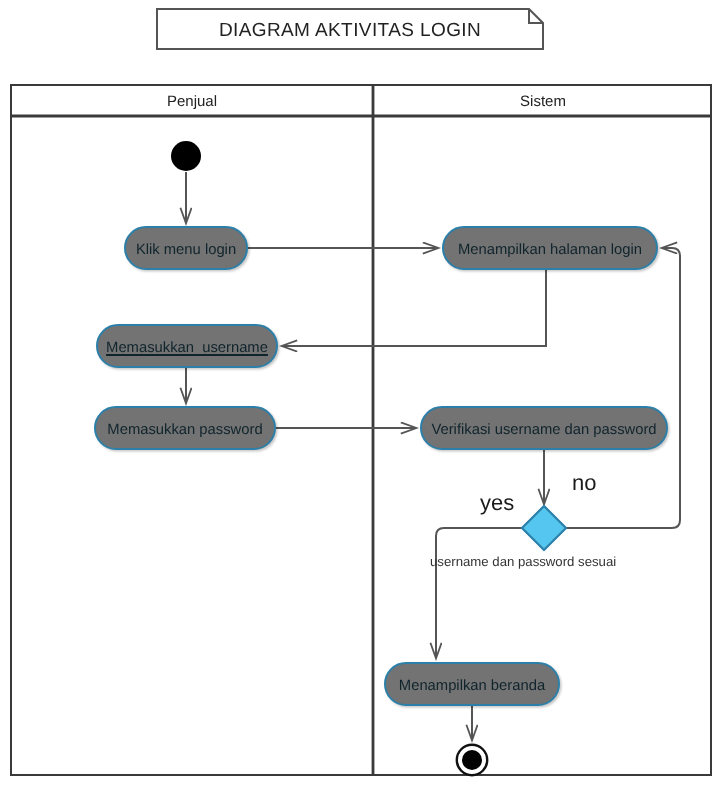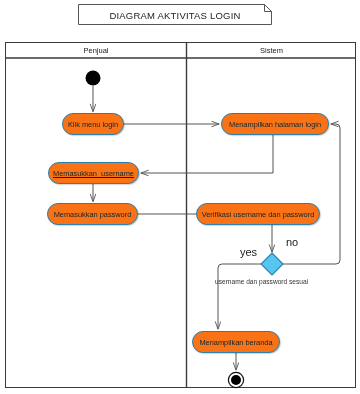--- a/index.html
+++ b/index.html
@@ -52,37 +52,37 @@
     line-height: 13px;
     text-align: center;
     font-size: 7.5px;
     color: #222222;
   }
   #lane-title-left { left: 6px; width: 180px; }
   #lane-title-right { left: 187px; width: 169px; }
   
   .activity {
     position: absolute;
-    background: #f97316;
+    background: #737373;
     border: 1.1px solid #2b7fa8;
     border-radius: 11px;
     box-sizing: border-box;
     display: flex;
     align-items: center;
     justify-content: center;
     font-size: 7.4px;
     color: #10242c;
     white-space: pre;
     box-shadow: 0.8px 0.8px 1.2px rgba(0,0,0,0.22);
   }
   #act-klik-menu-login      { left: 62px;  top: 113px; width: 62px;  height: 22px; }
   #act-halaman-login        { left: 221px; top: 113px; width: 108px; height: 22px; }
   #act-input-username       { left: 48px;  top: 162px; width: 91px;  height: 22px; text-decoration: underline; }
   #act-input-password       { left: 47px;  top: 203px; width: 91px;  height: 22px; }
-  #act-verifikasi           { left: 196px; top: 203px; width: 124px; height: 22px; }
+  #act-verifikasi           { left: 210px; top: 203px; width: 124px; height: 22px; }
   #act-beranda              { left: 192px; top: 331px; width: 88px;  height: 22px; }
   
   .branch-label {
     position: absolute;
     font-size: 11px;
     color: #1a1a1a;
     line-height: 12px;
   }
   #label-yes { left: 240px; top: 246px; }
   #label-no  { left: 286px; top: 236px; }

